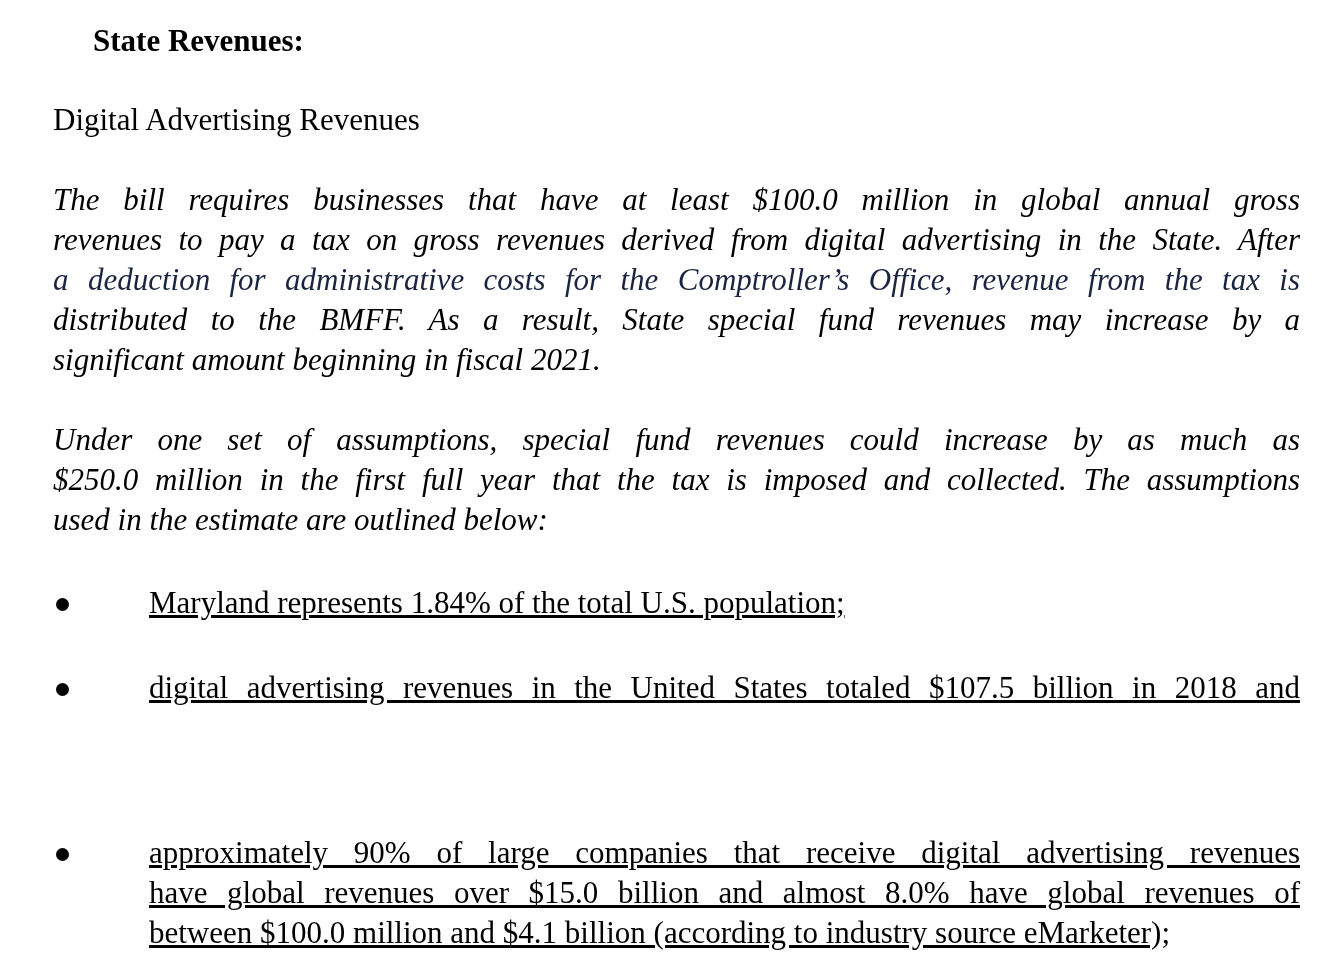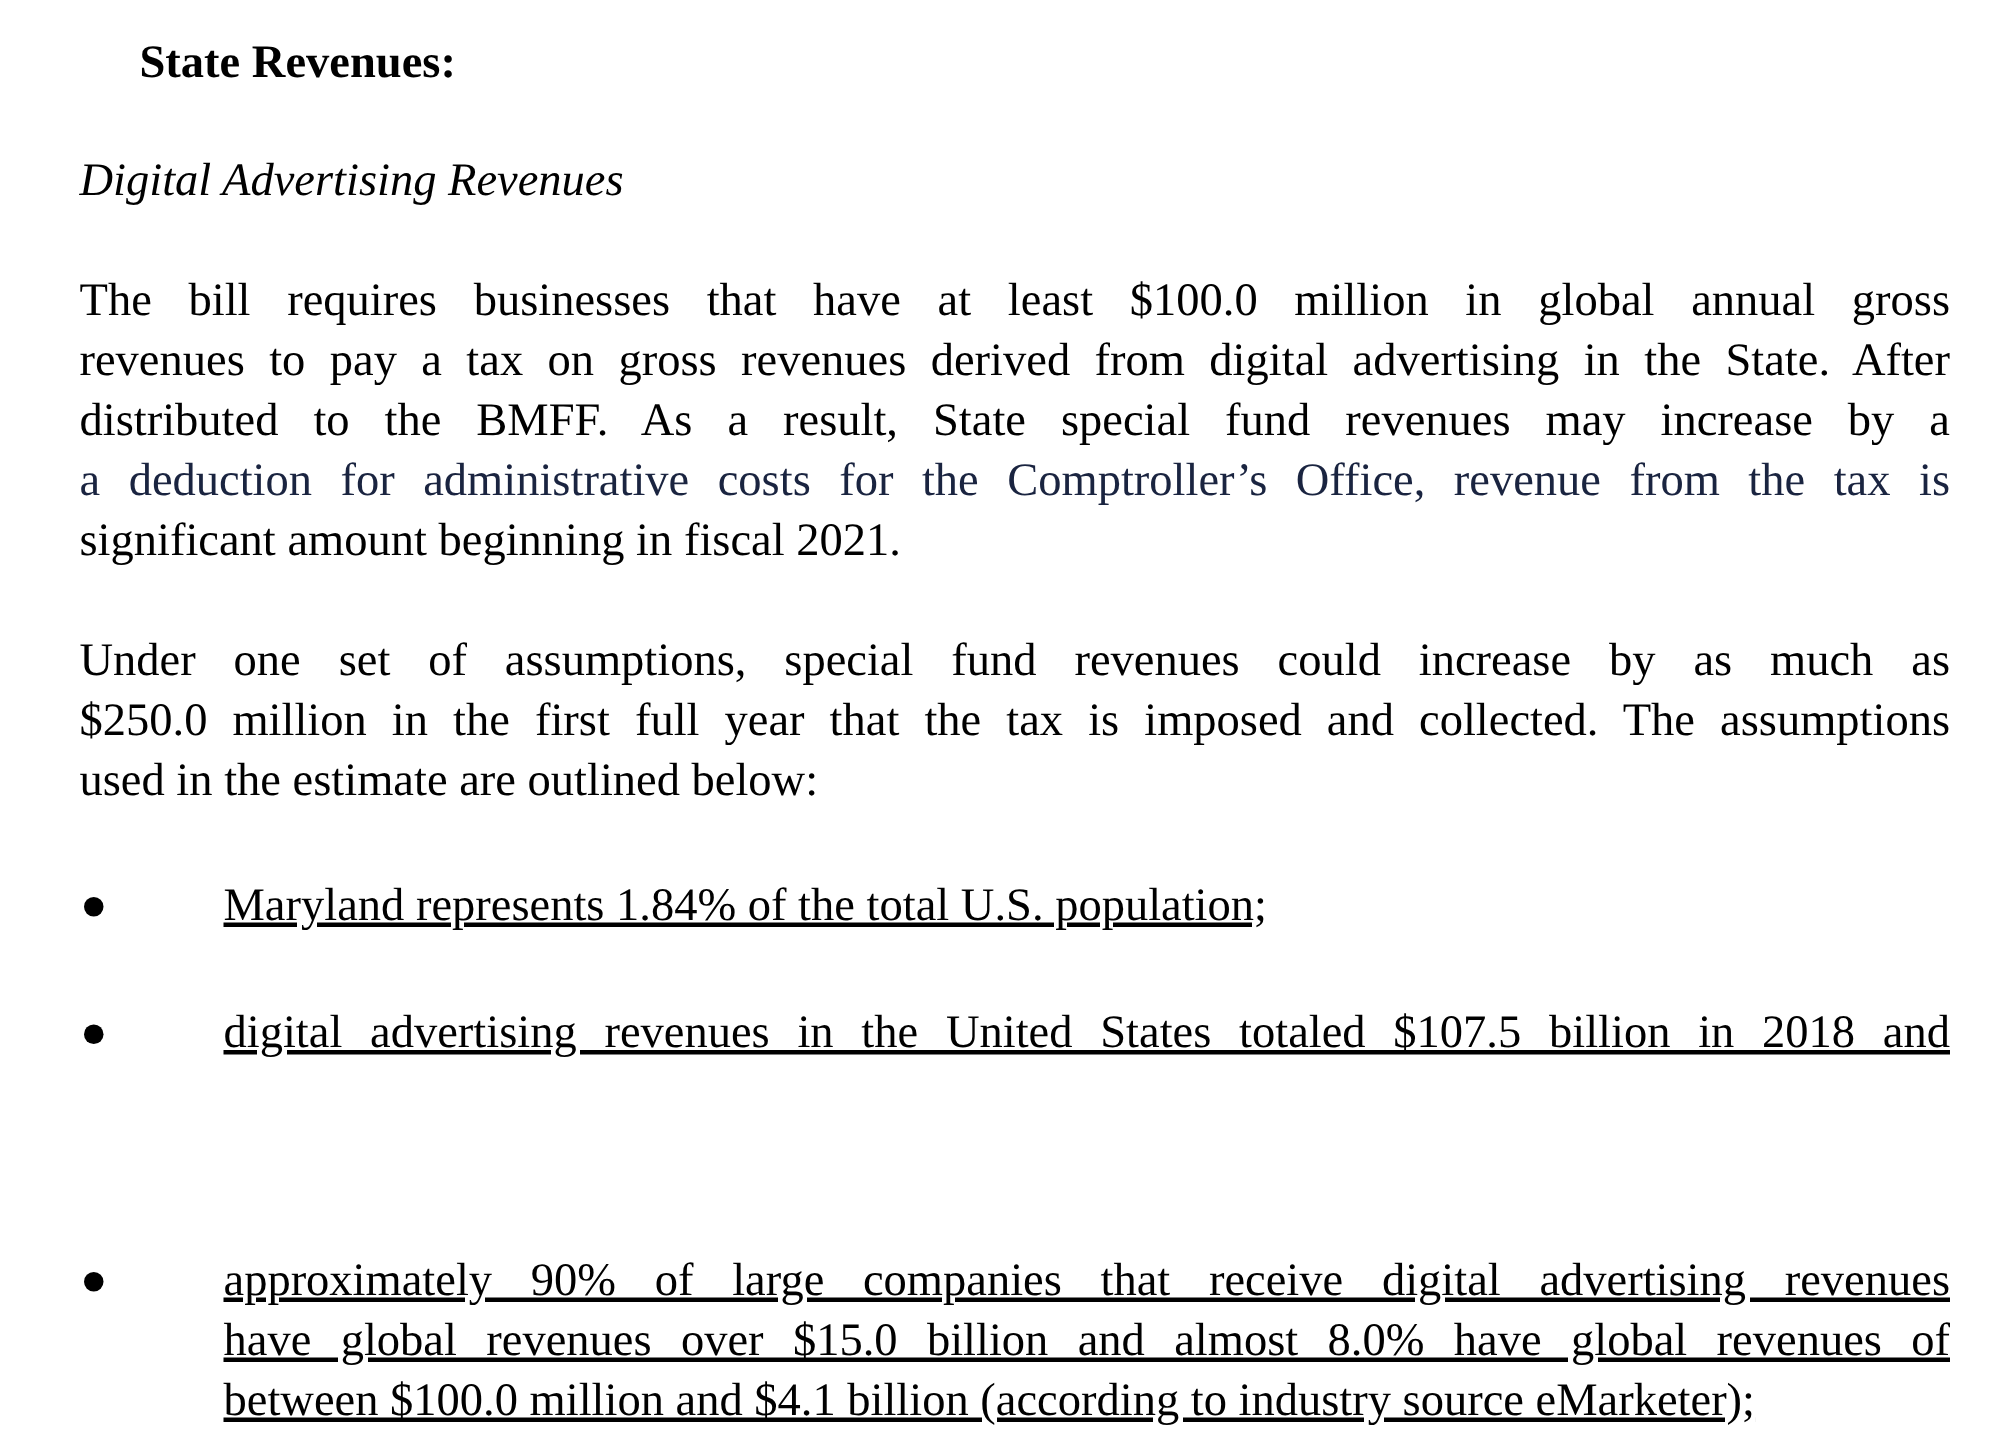--- a/index.html
+++ b/index.html
@@ -29,39 +29,39 @@
       font-weight: bold;
       line-height: 40px;
       white-space: nowrap;
       margin-left: 40px;
     }
     .subheading {
       position: absolute;
       left: 0;
       top: 100px;
       font-size: 31px;
-      font-style: italic;
       line-height: 40px;
       white-space: nowrap;
     }
     .para {
       position: absolute;
       left: 0;
       width: 1247px;
       font-size: 31px;
       line-height: 40px;
       text-align: justify;
       margin: 0;
     }
     .para .line {
       display: block;
       text-align: justify;
       text-align-last: justify;
       white-space: nowrap;
       height: 40px;
+      font-style: italic;
     }
     .para .line.last {
       text-align-last: left;
     }
     .tinted { color: #1a2440; }
     .p1 { top: 180px; }
     .p2 { top: 420px; }
 
     .bullet {
       position: absolute;
@@ -106,22 +106,22 @@
 
 <div class="page">
 
   <div class="heading">State Revenues:</div>
 
   <div class="subheading">Digital Advertising Revenues</div>
 
   <div class="para p1">
     <span class="line">The bill requires businesses that have at least $100.0 million in global annual gross</span>
     <span class="line">revenues to pay a tax on gross revenues derived from digital advertising in the State. After</span>
+    <span class="line tinted">a deduction for administrative costs for the Comptroller’s Office, revenue from the tax is</span>
     <span class="line">distributed to the BMFF. As a result, State special fund revenues may increase by a</span>
-    <span class="line tinted">a deduction for administrative costs for the Comptroller’s Office, revenue from the tax is</span>
     <span class="line last">significant amount beginning in fiscal 2021.</span>
   </div>
 
   <div class="para p2">
     <span class="line">Under one set of assumptions, special fund revenues could increase by as much as</span>
     <span class="line">$250.0 million in the first full year that the tax is imposed and collected. The assumptions</span>
     <span class="line last">used in the estimate are outlined below:</span>
   </div>
 
   <div class="bullet b1">

